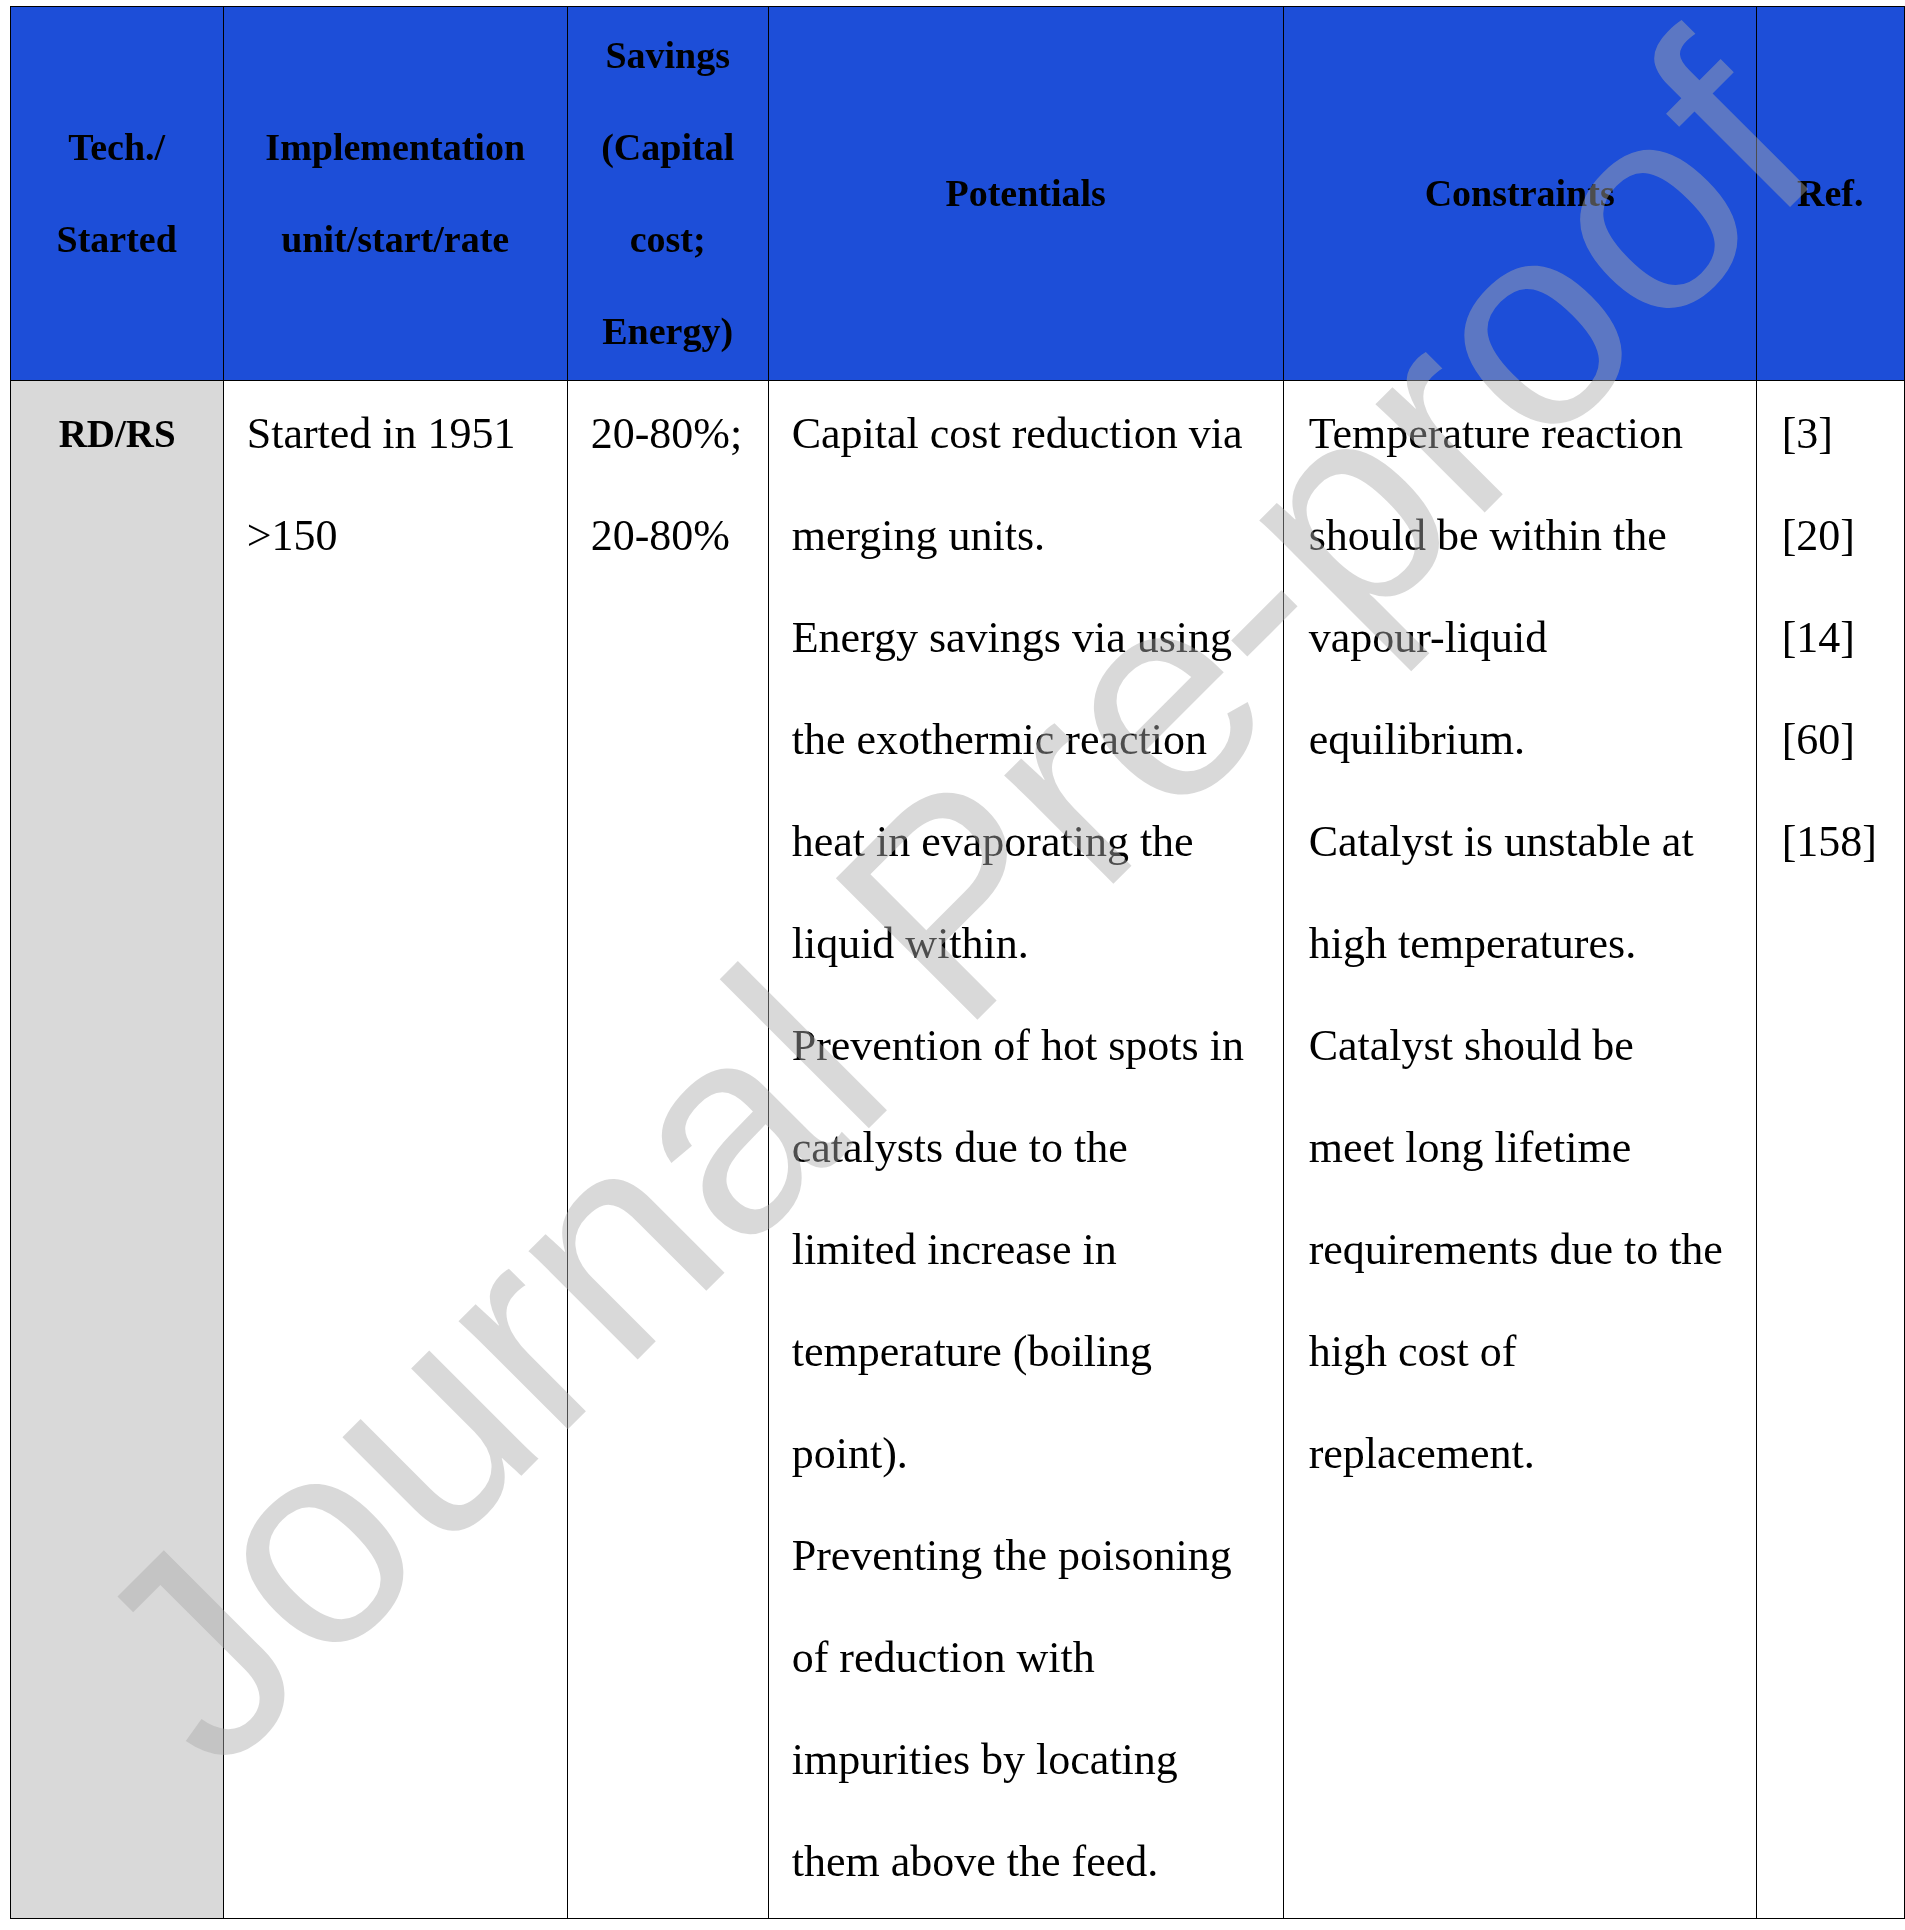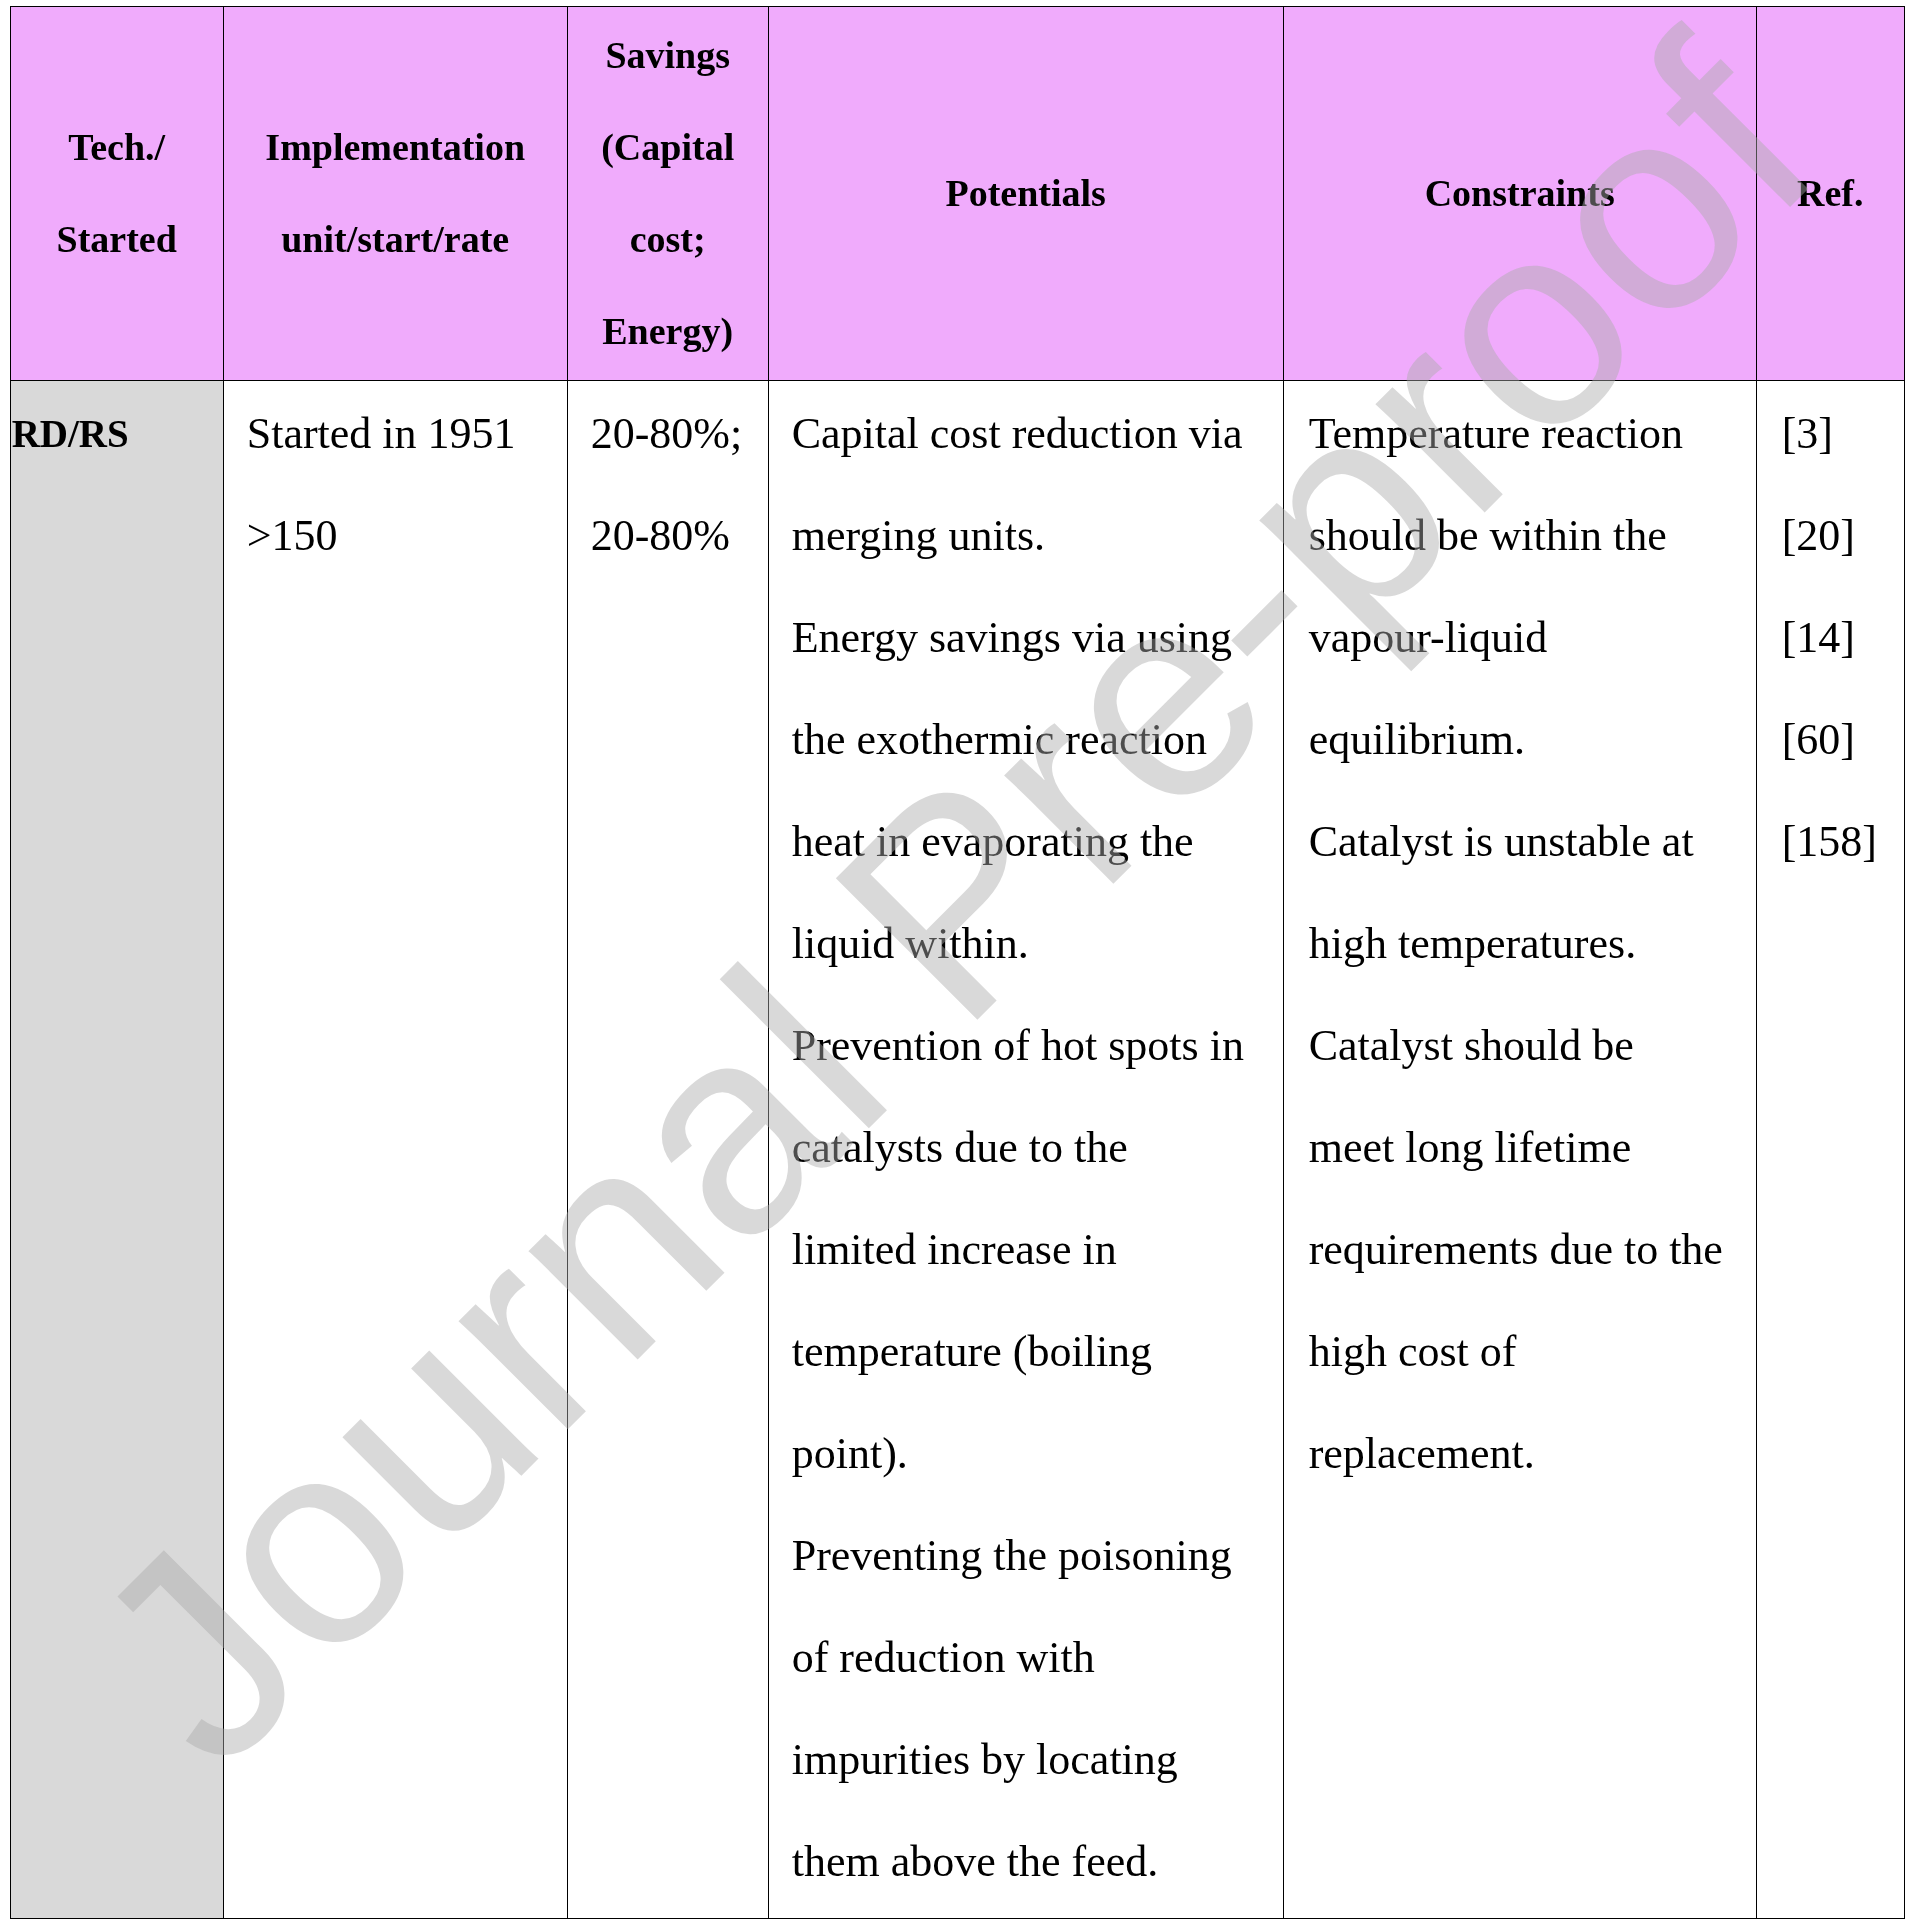--- a/index.html
+++ b/index.html
@@ -28,39 +28,40 @@
     table-layout: fixed;
     width: 1893px;
     height: 1913px;
   }
   table.doc-table th, table.doc-table td {
     border: 1.9px solid #000;
     padding: 0;
     vertical-align: top;
   }
   table.doc-table thead th {
-    background: #f0abfc;
+    background: #1d4ed8;
     font-weight: bold;
     font-size: 38px;
     line-height: 92px;
     text-align: center;
     vertical-align: middle;
     height: 373px;
   }
   table.doc-table tbody td {
     font-size: 44px;
     line-height: 102px;
     text-align: left;
     padding-top: 1.9px;
   }
   table.doc-table tbody td.cat {
     background: #d9d9d9;
     font-weight: bold;
     padding-left: 1px;
     font-size: 39px;
+    text-align: center;
   }
   td.col-impl { padding-left: 23px !important; }
   td.col-sav { padding-left: 23px !important; }
   td.col-pot { padding-left: 23px !important; }
   td.col-con { padding-left: 25px !important; }
   td.col-ref { padding-left: 25px !important; }
   .line { display: block; white-space: nowrap; }
   .hdr-line { display: block; white-space: nowrap; }
 
   .watermark {

